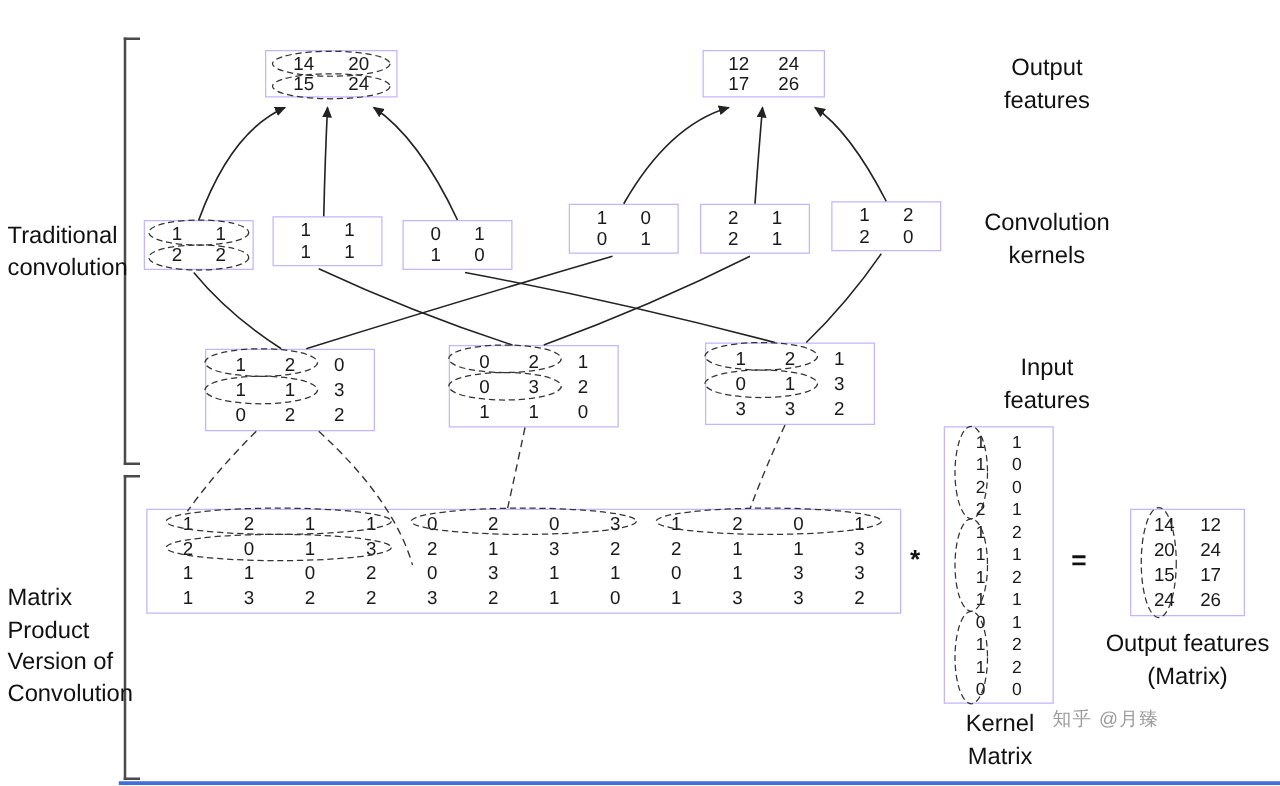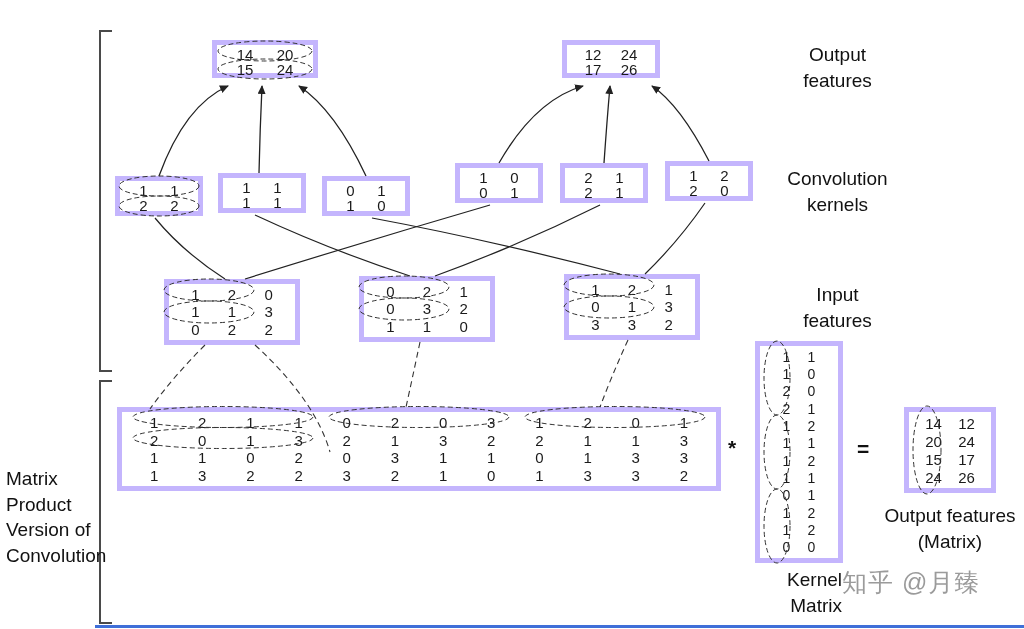--- a/index.html
+++ b/index.html
@@ -1,51 +1,53 @@
 <!DOCTYPE html>
 <html><head>
 <meta charset="utf-8">
 <style>
   * { margin:0; padding:0; box-sizing:border-box; }
   html,body { background:#fff; }
   body { font-family:"Liberation Sans", sans-serif; color:#1a1a1a; }
   #canvas { position:relative; width:1024px; height:629px; background:#fff; overflow:hidden; }
 
   .box {
-    position:absolute; border:5px solid #c4b5fd; background:#fff;
+    position:absolute; border:1px solid #c4b5fd; background:#fff;
     display:grid; align-items:center; justify-items:center;
     grid-auto-rows:1fr; font-size:15px; line-height:1; padding:2px 8px;
   }
   .cols2  { grid-template-columns:repeat(2,1fr); }
   .cols3  { grid-template-columns:repeat(3,1fr); }
   .cols12 { grid-template-columns:repeat(12,1fr); }
   .small  { font-size:14px; }
 
   .label { position:absolute; font-size:19px; line-height:1.35; white-space:pre-line; color:#111; }
   .center { text-align:center; }
 
   .bracket {
     position:absolute; width:13px;
     border-left:2px solid #4a4a4a; border-top:2px solid #4a4a4a; border-bottom:2px solid #4a4a4a;
   }
 
   svg.overlay { position:absolute; left:0; top:0; width:1024px; height:629px; pointer-events:none; }
 
   .op { position:absolute; font-size:21px; font-weight:bold; color:#111; }
-  .watermark { position:absolute; left:842px; top:566px; font-size:25px; color:#9b9b9b; letter-spacing:1px; }
+  .watermark { position:absolute; left:842px; top:566px; font-size:15px; color:#9b9b9b; letter-spacing:1px; }
   .blue-line { position:absolute; left:95px; top:625px; width:929px; height:3px; background:#3f6fd8; }
 </style>
 </head>
 <body>
 
 <div id="canvas">
 
   <div class="bracket" style="left:99px;top:30px;height:342px;"></div>
   <div class="bracket" style="left:99px;top:380px;height:244px;"></div>
 
+  <div class="label" style="left:6px;top:176px;">Traditional
+convolution</div>
   <div class="label" style="left:6px;top:466px;">Matrix
 Product
 Version of
 Convolution</div>
 
   <div class="box cols2" style="left:212px;top:40px;width:106px;height:38px;">
       <span class="cell">14</span>
       <span class="cell">20</span>
       <span class="cell">15</span>
       <span class="cell">24</span>
@@ -206,21 +208,21 @@
       <span class="cell">1</span>
       <span class="cell">0</span>
       <span class="cell">1</span>
       <span class="cell">1</span>
       <span class="cell">2</span>
       <span class="cell">1</span>
       <span class="cell">2</span>
       <span class="cell">0</span>
       <span class="cell">0</span>
     </div>
-  <div class="label center" style="left:758px;top:567px;width:84px;text-align:right;">Kernel
+  <div class="label center" style="left:758px;top:567px;width:84px;">Kernel
 Matrix</div>
 
   <div class="op" style="left:857px;top:437px;">=</div>
 
   <div class="box cols2" style="left:904px;top:407px;width:92px;height:86px;">
       <span class="cell">14</span>
       <span class="cell">12</span>
       <span class="cell">20</span>
       <span class="cell">24</span>
       <span class="cell">15</span>

